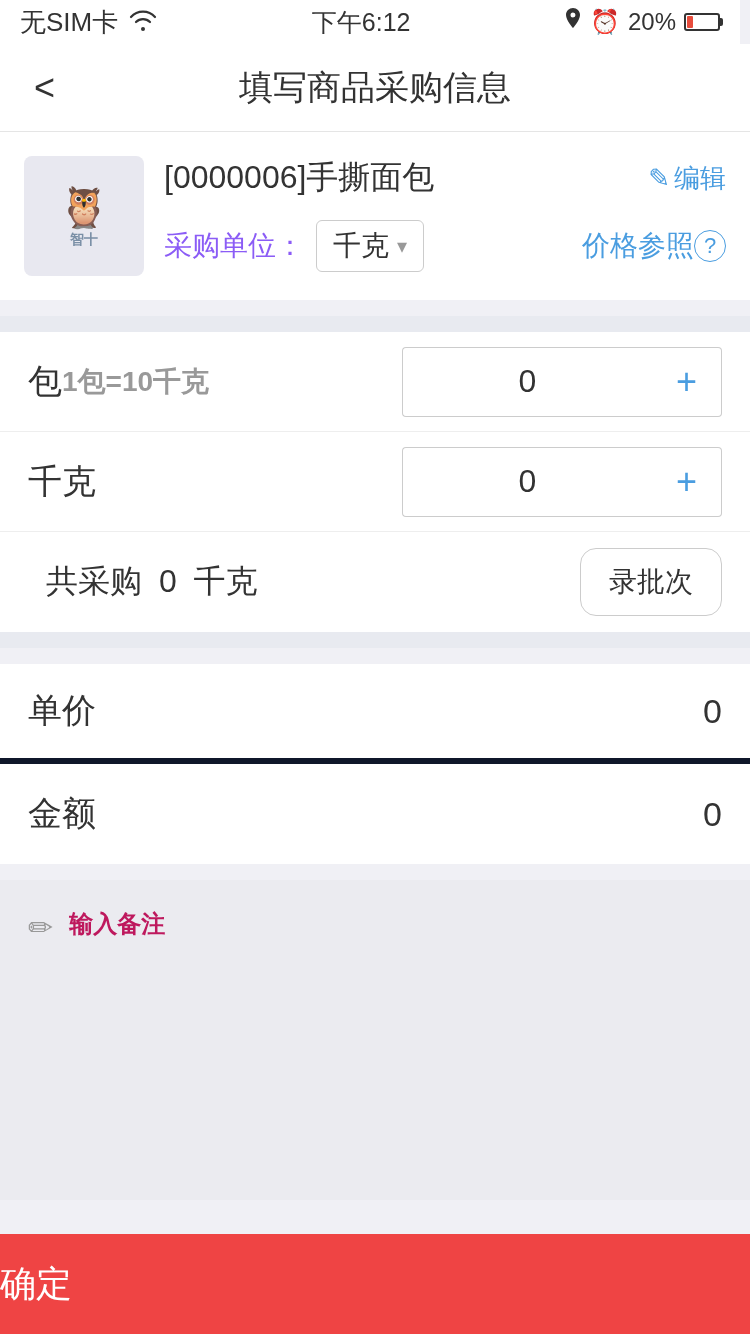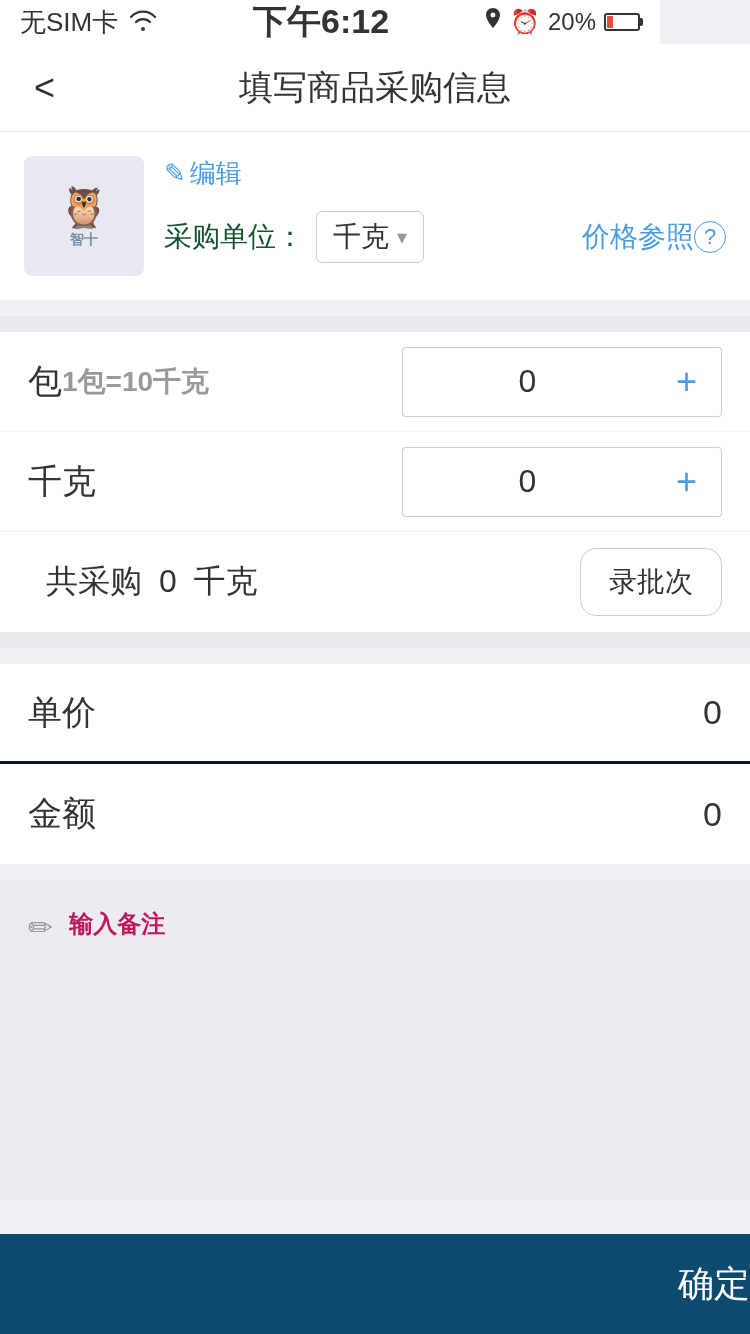--- a/index.html
+++ b/index.html
@@ -8,32 +8,32 @@
       width: 750px;
       min-height: 1334px;
       font-family: -apple-system, "PingFang SC", "Helvetica Neue", Arial, sans-serif;
       background: #f0f0f5;
       font-size: 32px;
       color: #333;
     }
 
     
     .status-bar {
-      width: 660px;
+      width: 740px;
       height: 44px;
       background: #fff;
       display: flex;
       align-items: center;
       justify-content: space-between;
       padding: 0 20px;
       font-size: 26px;
       color: #333;
     }
     .status-bar-left { display: flex; align-items: center; gap: 10px; }
-    .status-bar-center { font-size: 34px; font-weight: 700; }
+    .status-bar-center { font-size: 25px; font-weight: 400; }
     .status-bar-right { display: flex; align-items: center; gap: 8px; font-size: 24px; }
     .battery-icon {
       display: inline-flex; align-items: center; gap: 2px;
     }
     .battery-body {
       width: 36px; height: 18px; border: 2px solid #333; border-radius: 3px;
       position: relative; display: inline-block;
     }
     .battery-body::after {
       content: '';
@@ -97,21 +97,21 @@
     }
     .product-name { font-size: 32px; color: #333; font-weight: 500; }
     .edit-btn {
       font-size: 26px; color: #4a9de0;
       display: flex; align-items: center; gap: 4px;
       cursor: pointer;
     }
     .purchase-unit-row {
       display: flex; align-items: center; justify-content: space-between;
     }
-    .purchase-unit-label { font-size: 28px; color: #14532d; margin-right: 12px; }
+    .purchase-unit-label { font-size: 28px; color: #8b5cf6; margin-right: 12px; }
     .unit-select {
       border: 1px solid #ccc; border-radius: 6px;
       padding: 6px 16px; font-size: 28px; color: #333;
       background: #fff;
       display: flex; align-items: center; gap: 8px;
       cursor: pointer;
     }
     .unit-select-arrow { font-size: 20px; color: #999; }
     .price-ref {
       font-size: 28px; color: #4a9de0;
@@ -186,21 +186,21 @@
       background: #fff;
       cursor: pointer;
     }
 
     
     .price-section { background: #fff; margin-top: 16px; }
     .price-row {
       display: flex; align-items: center; justify-content: space-between;
       padding: 0 28px;
       height: 100px;
-      border-bottom: 3px solid #0f172a;
+      border-bottom: 6px solid #0f172a;
     }
     .price-row:last-child { border-bottom: none; gap: 40px; }
     .price-label { font-size: 34px; color: #333; }
     .price-value { font-size: 34px; color: #333; }
 
     
     .note-section {
       background: #ebebf0;
       padding: 28px;
       display: flex; align-items: center; gap: 16px;
@@ -210,22 +210,22 @@
     }
     .note-icon { font-size: 30px; color: #999; margin-top: 2px; }
     .note-placeholder { font-size: 24px; color: #be185d; font-weight: bold; }
 
     
     .confirm-btn-area {
       position: fixed;
       bottom: 0; left: 0;
       width: 750px;
       height: 100px;
-      background: #0c4a6e;
-      display: flex; align-items: center; justify-content: flex-end;
+      background: #ef4444;
+      display: flex; align-items: center; justify-content: flex-start;
       cursor: pointer;
     }
     .confirm-btn-label {
       font-size: 36px; color: #fff; font-weight: 500;
     }
   </style>
 </head>
 <body>
 
 <div class="status-bar">
@@ -263,20 +263,21 @@
 
 <div class="product-card">
   <div class="product-image">
     <div class="product-image-logo">
       <span>🦉</span>
       <span style="font-size:14px;color:#7a8fa6;">智十</span>
     </div>
   </div>
   <div class="product-info">
     <div class="product-name-row">
+      <span class="product-name">[0000006]手撕面包</span>
       <span class="edit-btn">
         <span>✎</span>
         <span>编辑</span>
       </span>
     </div>
     <div class="purchase-unit-row">
       <div style="display:flex;align-items:center;">
         <span class="purchase-unit-label">采购单位：</span>
         <div class="unit-select">
           <span>千克</span>

